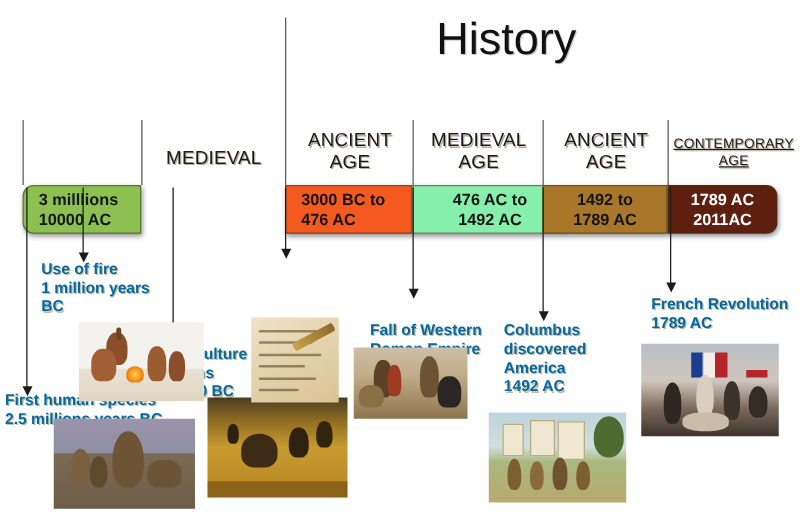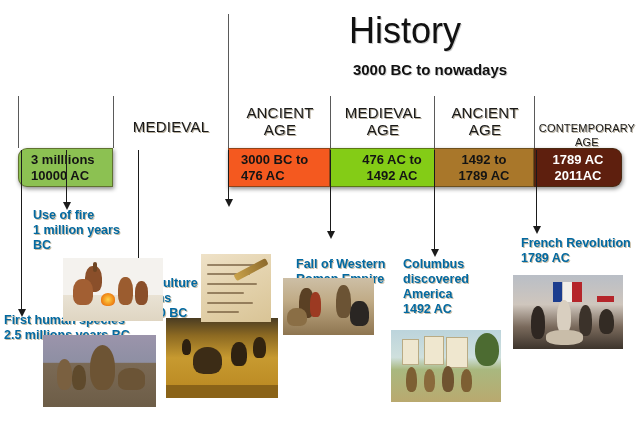--- a/index.html
+++ b/index.html
@@ -129,53 +129,52 @@
   .th-french .flagwhite{position:absolute;background:#f2efe9;}
   .th-french .flagred{position:absolute;background:#b5252a;}
 </style>
 </head>
 <body>
 
 <div id="stage">
 
 
   <div class="era-title" id="title-history">History</div>
-  <div class="era-sub" id="sub-history">3000 BC to nowadays</div>
 
   <div class="vrule" style="left:18px;top:96px;height:52px;"></div>
   <div class="vrule" style="left:113px;top:96px;height:52px;"></div>
   <div class="vrule" style="left:228px;top:14px;height:134px;"></div>
   <div class="vrule" style="left:330px;top:96px;height:52px;"></div>
   <div class="vrule" style="left:434px;top:96px;height:52px;"></div>
   <div class="vrule" style="left:534px;top:96px;height:52px;"></div>
 
   <div class="period-name" style="left:116px;top:118px;width:110px;">MEDIEVAL</div>
   <div class="period-name" style="left:232px;top:104px;width:96px;">ANCIENT
 AGE</div>
   <div class="period-name" style="left:334px;top:104px;width:98px;">MEDIEVAL
 AGE</div>
   <div class="period-name" style="left:438px;top:104px;width:94px;">ANCIENT
 AGE</div>
-  <div class="period-name small" style="left:537px;top:121px;width:100px;">CONTEMPORARY
+  <div class="period-name small" style="left:537px;top:108px;width:100px;text-decoration:underline;">CONTEMPORARY
 AGE</div>
 
   <div id="bar">
 
     <div class="seg first" style="left:0px;width:95px;background:#8cc152;">
       <span class="seg-text">3 milllions
 10000 AC</span>
     </div>
 
 
     <div class="seg" style="left:210px;width:102px;background:#f4591f;">
       <span class="seg-text">3000 BC to
 476 AC</span>
     </div>
 
-    <div class="seg center" style="left:312px;width:124px;background:#84cc16;">
+    <div class="seg center" style="left:312px;width:124px;background:#86efac;">
       <span class="seg-text">476 AC to
 1492 AC</span>
     </div>
 
     <div class="seg center" style="left:416px;width:100px;background:#a9772a;">
       <span class="seg-text">1492 to
 1789 AC</span>
     </div>
 
     <div class="seg last center" style="left:516px;width:88px;background:#5e1f0e;">

